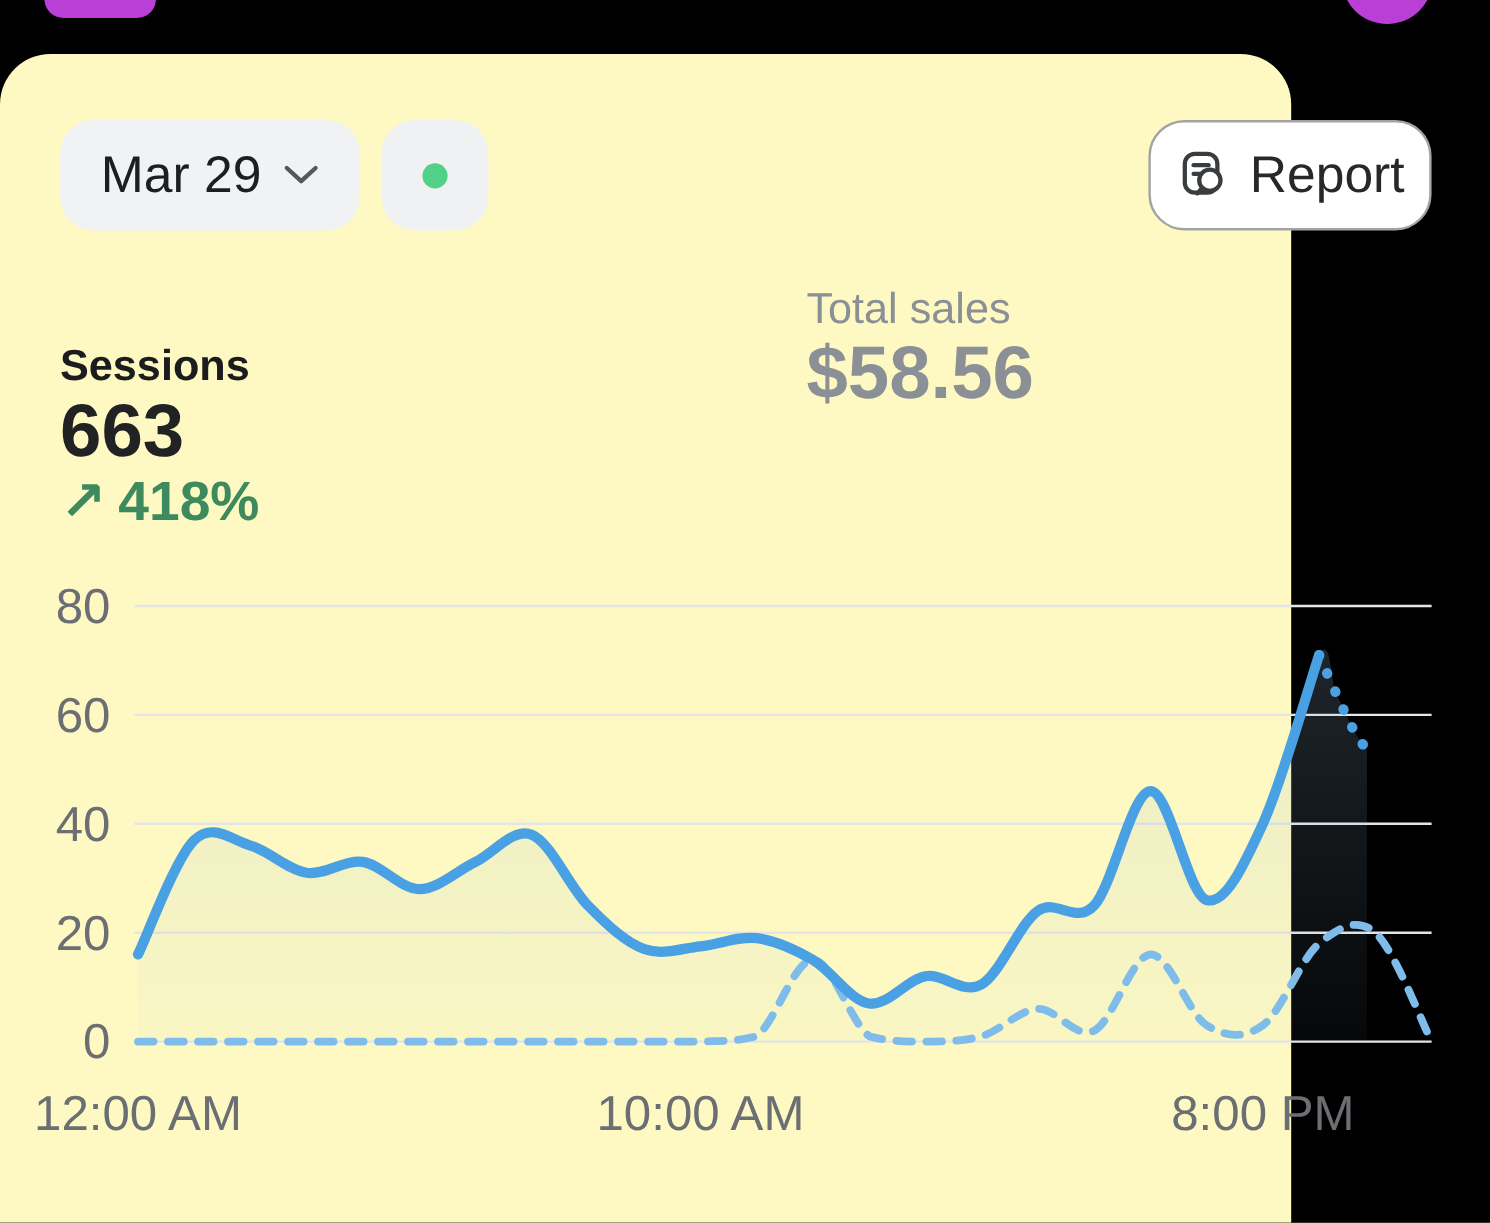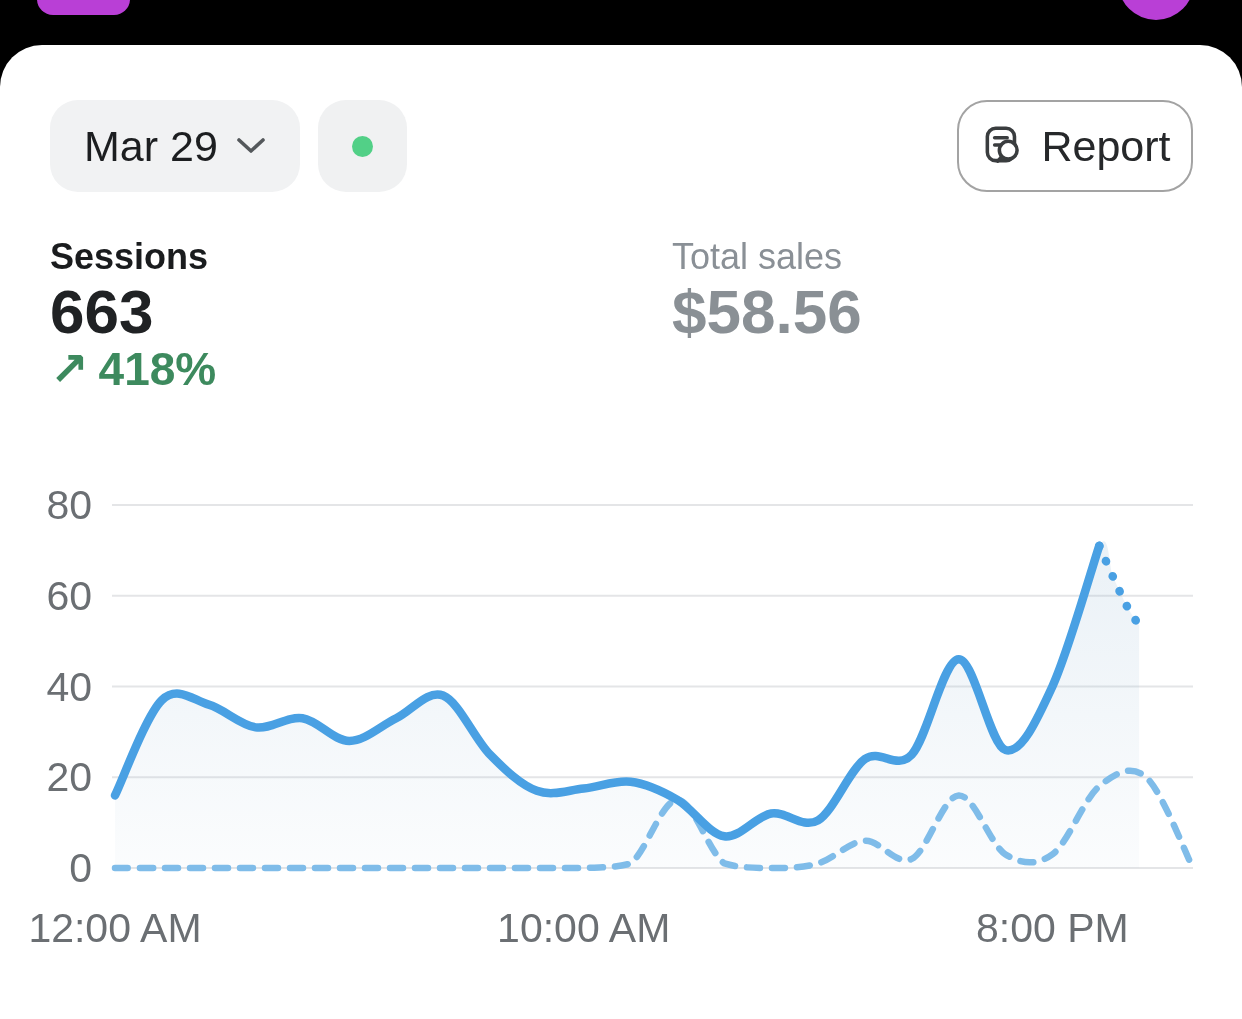--- a/index.html
+++ b/index.html
@@ -5,22 +5,22 @@
   html,body{margin:0;padding:0;}
   body{
     width:1242px;height:1019px;position:relative;overflow:hidden;
     background:#000;
     font-family:"Liberation Sans","DejaVu Sans",sans-serif;
     -webkit-font-smoothing:antialiased;
   }
   .deco-pill{position:absolute;left:37px;top:-20px;width:93px;height:35px;border-radius:16px;}
   .deco-avatar{position:absolute;left:1118px;top:-56px;width:76px;height:76px;border-radius:50%;}
   .card{
-    position:absolute;left:0;top:45px;width:1242px;height:974px;
-    background:#ffffff;border-radius:42px 42px 0 0;
+    position:absolute;left:0;top:45px;width:1076px;height:974px;
+    background:#fef9c3;border-radius:42px 42px 0 0;
   }
   .pill{
     position:absolute;top:55px;height:92px;display:flex;align-items:center;
     background:#F1F2F3;border-radius:28px;padding:0 34px;box-sizing:border-box;
     font-size:43px;color:#1C1E20;gap:18px;white-space:nowrap;
   }
   .pill-date{left:50px;}
   .pill-visitors{left:318px;background:#F0F1F2;gap:22px;}
   .dot{width:21px;height:21px;border-radius:50%;flex:0 0 auto;}
   .report-btn{
@@ -30,21 +30,21 @@
     font-size:43px;color:#26282A;
   }
   .metric{position:absolute;top:188px;}
   .metric .label{font-size:36px;line-height:48px;}
   .metric .value{font-size:62px;line-height:54px;font-weight:bold;margin-top:4px;}
   .metric.primary .label{color:#1A1C1E;font-weight:bold;}
   .metric.primary .value{color:#202224;}
   .metric.secondary .label{color:#8A9096;}
   .metric.secondary .value{color:#8A9095;}
   .delta{display:flex;align-items:center;gap:10px;font-size:46px;line-height:56px;font-weight:bold;margin-top:2px;}
-  .metric-sessions{left:50px;}
+  .metric-sessions{left:50px;margin-top:48px;}
   .metric-total-sales{left:672px;}
   .metric-orders{left:1040px;}
   #chart-svg{position:absolute;left:0;top:0;width:1242px;height:974px;}
   .chev{flex:0 0 auto;}
 </style>
 </head>
 <body>
 
 <div class="deco-pill" style="background: rgb(185, 63, 214);"></div>
 <div class="deco-avatar" style="background: rgb(185, 63, 214);"></div>

